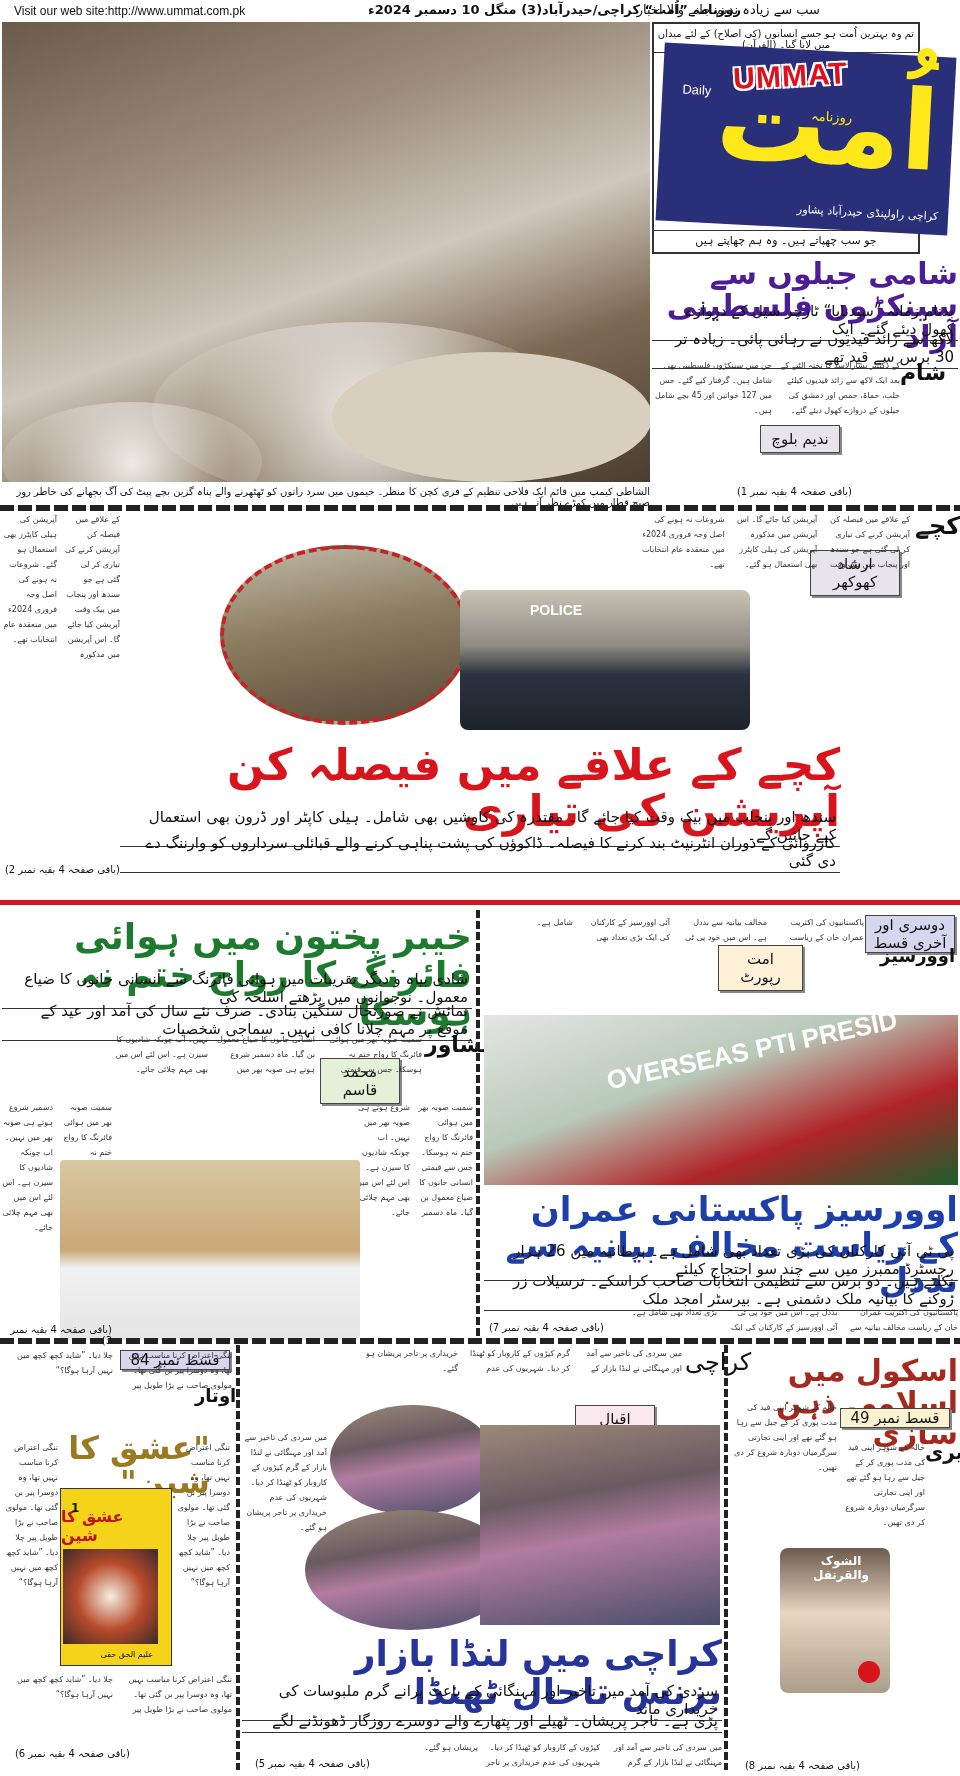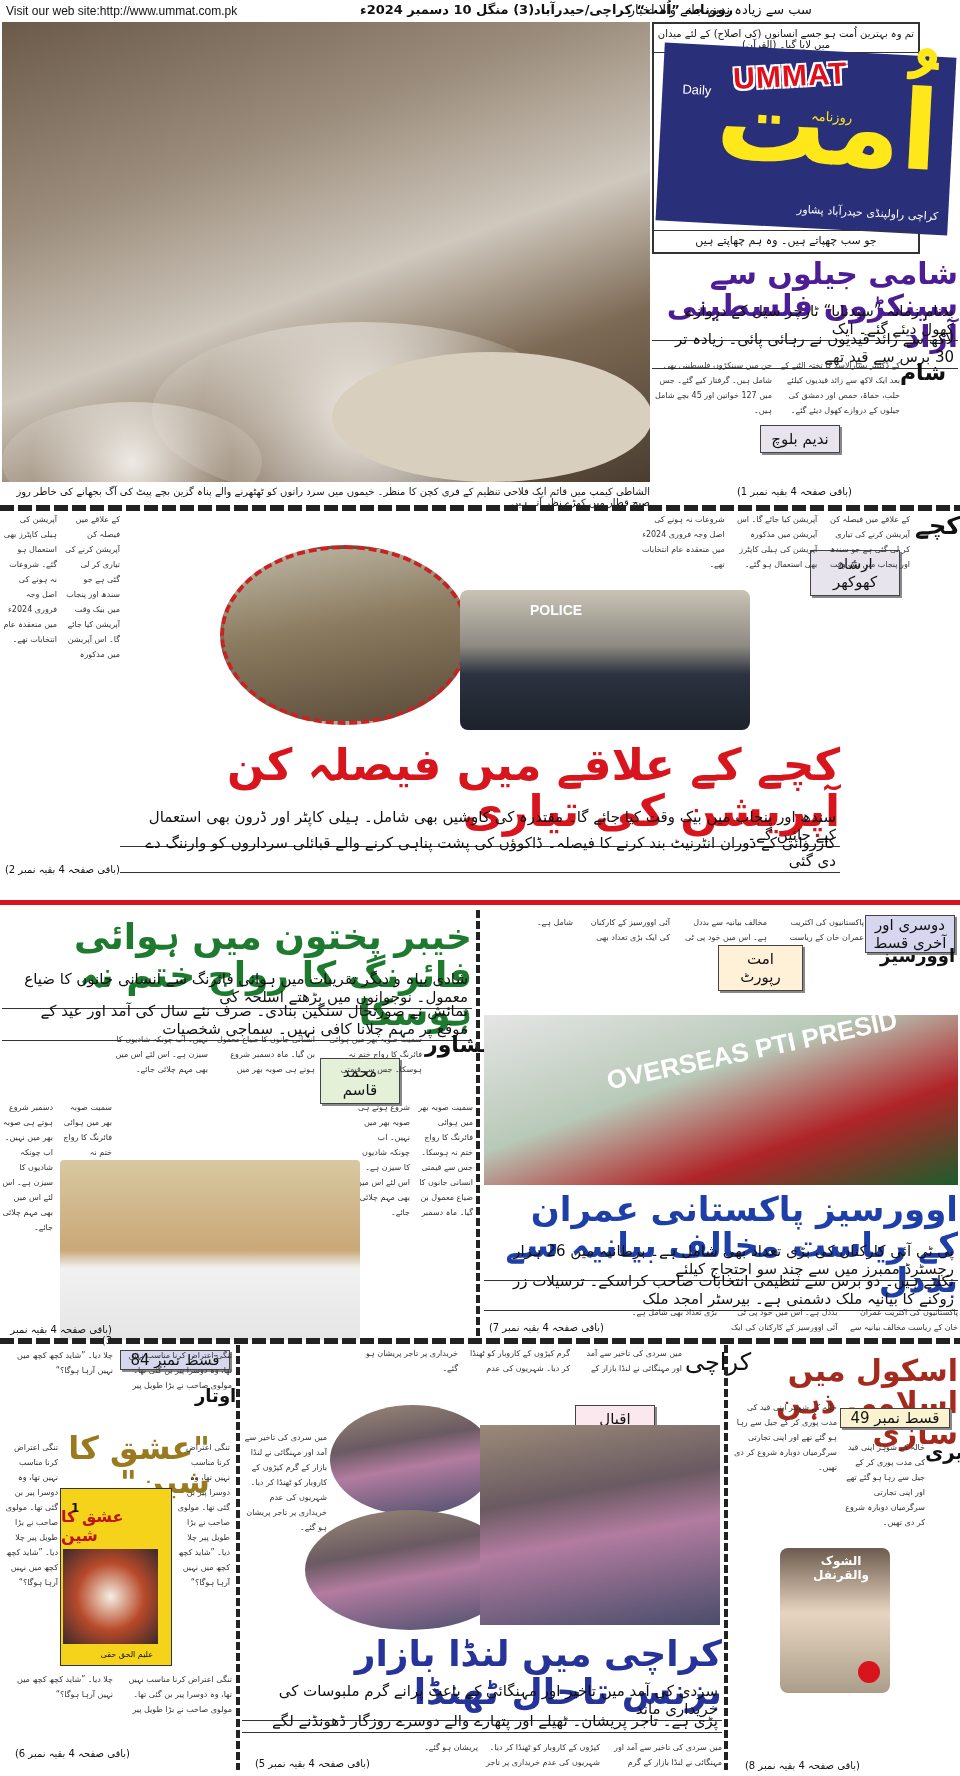--- a/index.html
+++ b/index.html
@@ -1,19 +1,19 @@
 <!DOCTYPE html>
 <html><head>
 <meta charset="utf-8">
 <style>
   * { box-sizing: border-box; margin: 0; padding: 0; }
   body { width: 960px; height: 1776px; background: #fff; font-family: "DejaVu Sans", sans-serif; color: #111; overflow: hidden; position: relative; }
   .abs { position: absolute; }
   .rtl { direction: rtl; text-align: right; }
-  .topbar { top: 0; left: 0; width: 820px; height: 22px; font-size: 12px; }
+  .topbar { top: 0; left: 8px; width: 820px; height: 22px; font-size: 12px; }
   .topbar .web { left: 6px; top: 4px; font-family: "Liberation Sans", sans-serif; font-size: 12px; }
   .topbar .date { left: 360px; top: 2px; font-size: 13px; font-weight: bold; }
   .topbar .slogan { right: 8px; top: 2px; font-size: 13px; }
   .photo { background: linear-gradient(160deg,#6b5a4a 0%,#9a8b7a 30%,#cfc8bd 55%,#7d6a55 75%,#4a3d30 100%); overflow: hidden; }
   .photo .steam { position:absolute; border-radius:50%; background: radial-gradient(circle,#eeeae4 0%, rgba(230,225,215,0.2) 70%); }
   .caption { font-size: 10px; }
   .masthead { border: 2px solid #333; background: #fff; }
   .masthead .quran { top: 2px; left: 0; right: 0; text-align: center; font-size: 10px; border-bottom:1px solid #333; padding:2px; }
   .masthead .logo { top: 26px; left: 6px; width: 292px; height: 178px; background: #2a2f7a; transform: rotate(3deg); }
   .masthead .logo .ummat { position:absolute; left:70px; top:10px; color:#e0101a; font-family:"Liberation Sans",sans-serif; font-weight:bold; font-size:30px; letter-spacing:1px; text-shadow: 2px 2px 0 #fff, -2px -2px 0 #fff, 2px -2px 0 #fff, -2px 2px 0 #fff; transform: rotate(-6deg);}

